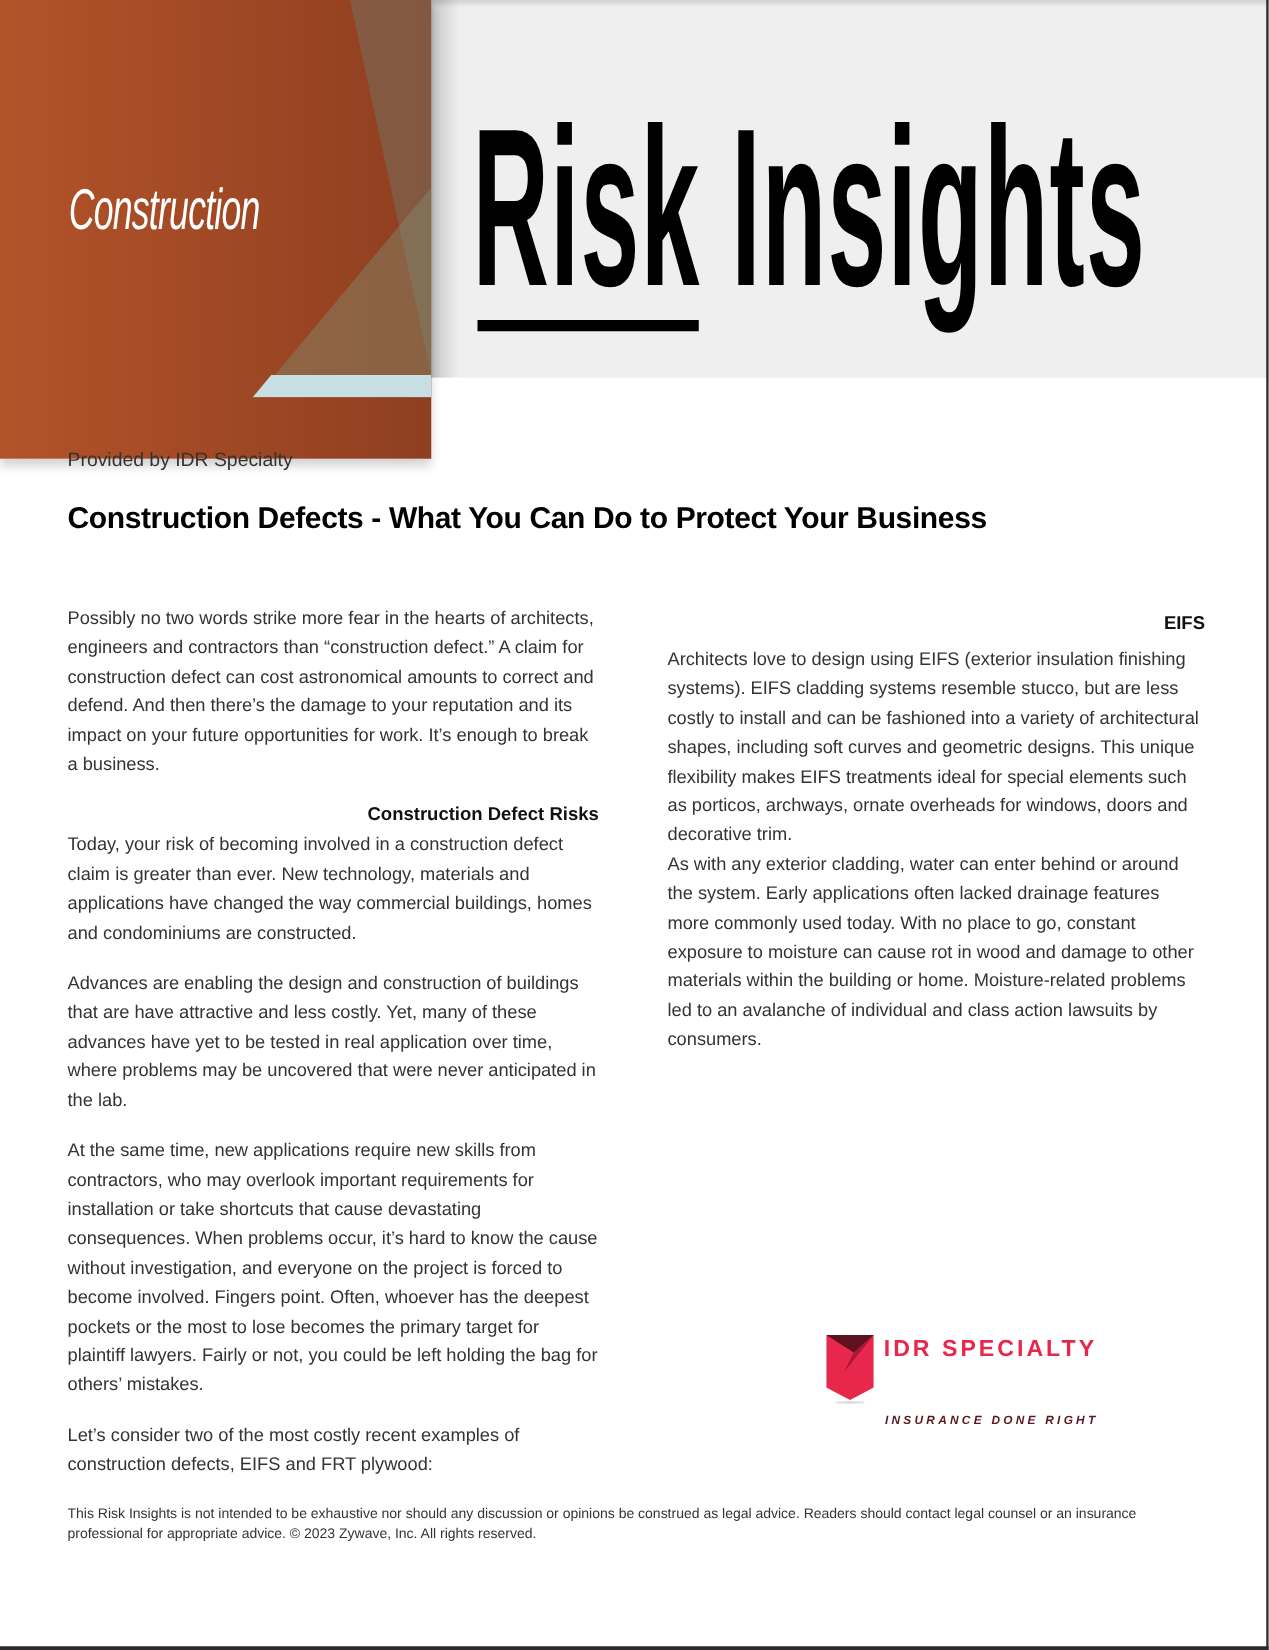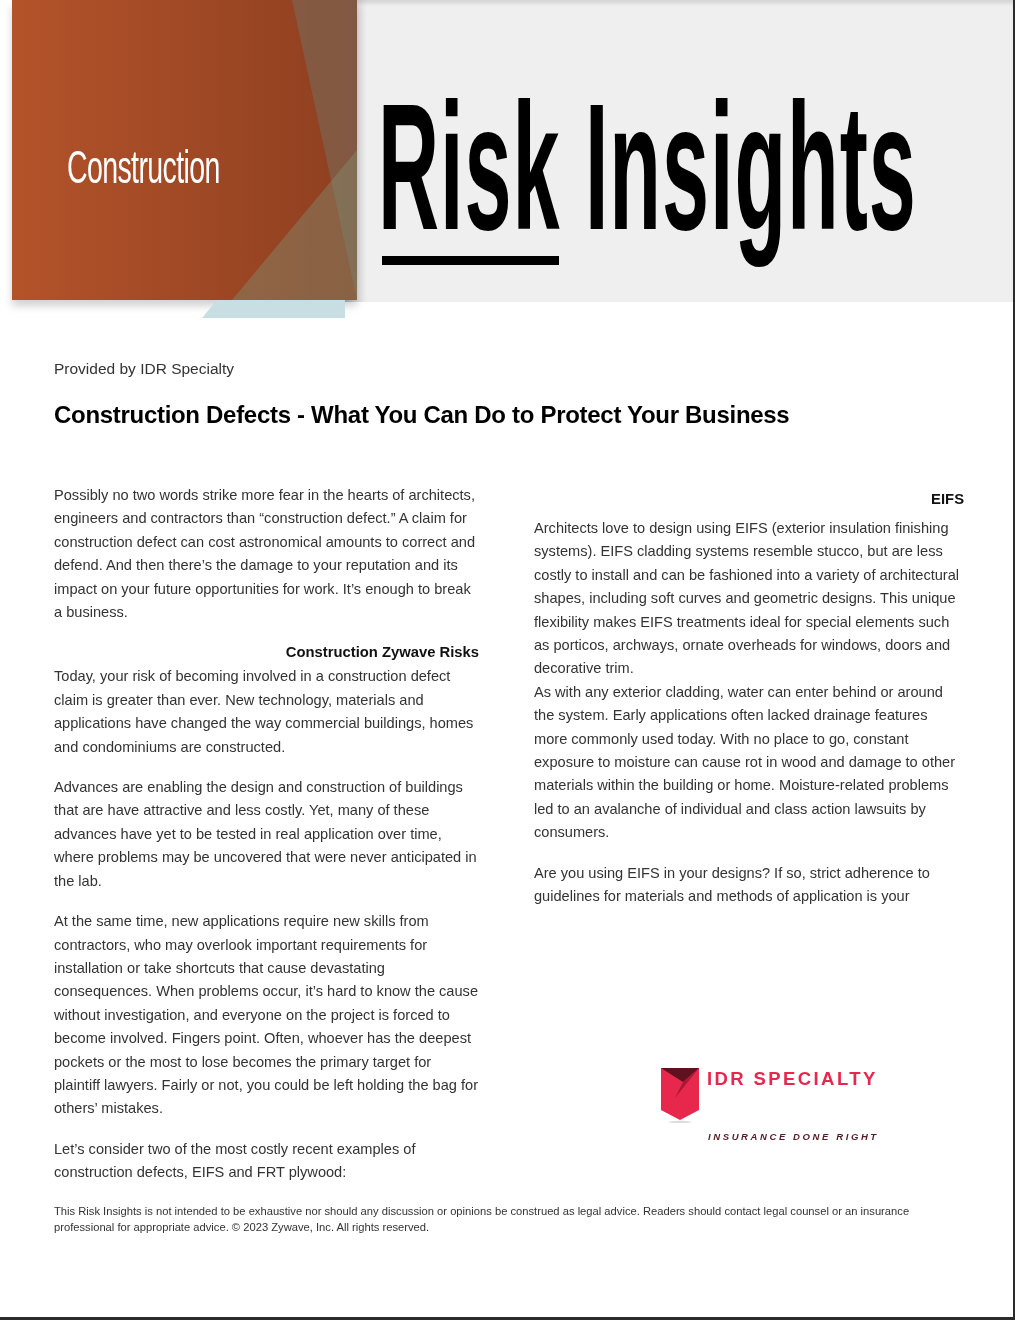--- a/index.html
+++ b/index.html
@@ -12,24 +12,25 @@
 
   .header-grey {
     position: absolute; left: 345px; top: 0; width: 670px; height: 302px;
     background: #efefef; box-shadow: inset 0 3px 4px rgba(0,0,0,0.12);
   }
   .header-grey-shadow {
     position: absolute; left: 345px; top: 0; width: 22px; height: 302px;
     background: linear-gradient(to right, rgba(0,0,0,0.18), rgba(0,0,0,0));
   }
   .orange-panel {
-    position: absolute; left: 12px; top: 0; width: 345px; height: 300px;
+    position: absolute; left: 0; top: 0; width: 345px; height: 367px;
     background: linear-gradient(to right, #b3532a, #8e3f20);
     box-shadow: 0 6px 8px rgba(0,0,0,0.18);
     overflow: hidden;
+    font-style: italic;
   }
   .tri-dark {
     position: absolute; left: 0; top: 0; width: 345px; height: 300px;
     background: rgba(120,110,95,0.55);
     clip-path: polygon(280px 0, 345px 0, 345px 300px);
   }
   .tri-light {
     position: absolute; left: 0; top: 0; width: 345px; height: 300px;
     background: rgba(130,140,110,0.45);
     clip-path: polygon(205px 318px, 345px 150px, 345px 318px);
@@ -104,32 +105,31 @@
 <div class="tri-blue"></div>
 
 <div class="brand-title">Risk Insights</div>
 <div class="brand-underline"></div>
 
 <div class="provided-by">Provided by IDR Specialty</div>
 <h1 class="article-title" style="margin:0;">Construction Defects - What You Can Do to Protect Your Business</h1>
 
 <div class="col col-left">
   <p>Possibly no two words strike more fear in the hearts of architects, engineers and contractors than “construction defect.” A claim for construction defect can cost astronomical amounts to correct and defend. And then there’s the damage to your reputation and its impact on your future opportunities for work. It’s enough to break a business.</p>
-  <h3>Construction Zywave Risks</h3>
+  <h3>Construction Defect Risks</h3>
   <p>Today, your risk of becoming involved in a construction defect claim is greater than ever. New technology, materials and applications have changed the way commercial buildings, homes and condominiums are constructed.</p>
   <p>Advances are enabling the design and construction of buildings that are have attractive and less costly. Yet, many of these advances have yet to be tested in real application over time, where problems may be uncovered that were never anticipated in the lab.</p>
   <p>At the same time, new applications require new skills from contractors, who may overlook important requirements for installation or take shortcuts that cause devastating consequences. When problems occur, it’s hard to know the cause without investigation, and everyone on the project is forced to become involved. Fingers point. Often, whoever has the deepest pockets or the most to lose becomes the primary target for plaintiff lawyers. Fairly or not, you could be left holding the bag for others’ mistakes.</p>
   <p>Let’s consider two of the most costly recent examples of construction defects, EIFS and FRT plywood:</p>
 </div>
 
 <div class="col col-right">
   <h3>EIFS</h3>
   <p class="tight">Architects love to design using EIFS (exterior insulation finishing systems). EIFS cladding systems resemble stucco, but are less costly to install and can be fashioned into a variety of architectural shapes, including soft curves and geometric designs. This unique flexibility makes EIFS treatments ideal for special elements such as porticos, archways, ornate overheads for windows, doors and decorative trim.</p>
   <p>As with any exterior cladding, water can enter behind or around the system. Early applications often lacked drainage features more commonly used today. With no place to go, constant exposure to moisture can cause rot in wood and damage to other materials within the building or home. Moisture-related problems led to an avalanche of individual and class action lawsuits by consumers.</p>
-  <p>Are you using EIFS in your designs? If so, strict adherence to guidelines for materials and methods of application is your</p>
 </div>
 
 <div class="logo">
   <svg class="logo-shield" viewBox="0 0 38 55">
     <polygon points="0,0 38,0 38,42 19,52 0,42" fill="#e8274d"></polygon>
     <polygon points="0,0 38,0 22,14" fill="#5e121f"></polygon>
     <polygon points="22,14 38,0 14,30" fill="#9b1530" opacity="0.8"></polygon>
     <ellipse cx="19" cy="54" rx="12" ry="1.2" fill="#ddd"></ellipse>
   </svg>
   <div class="logo-name">IDR SPECIALTY</div>

